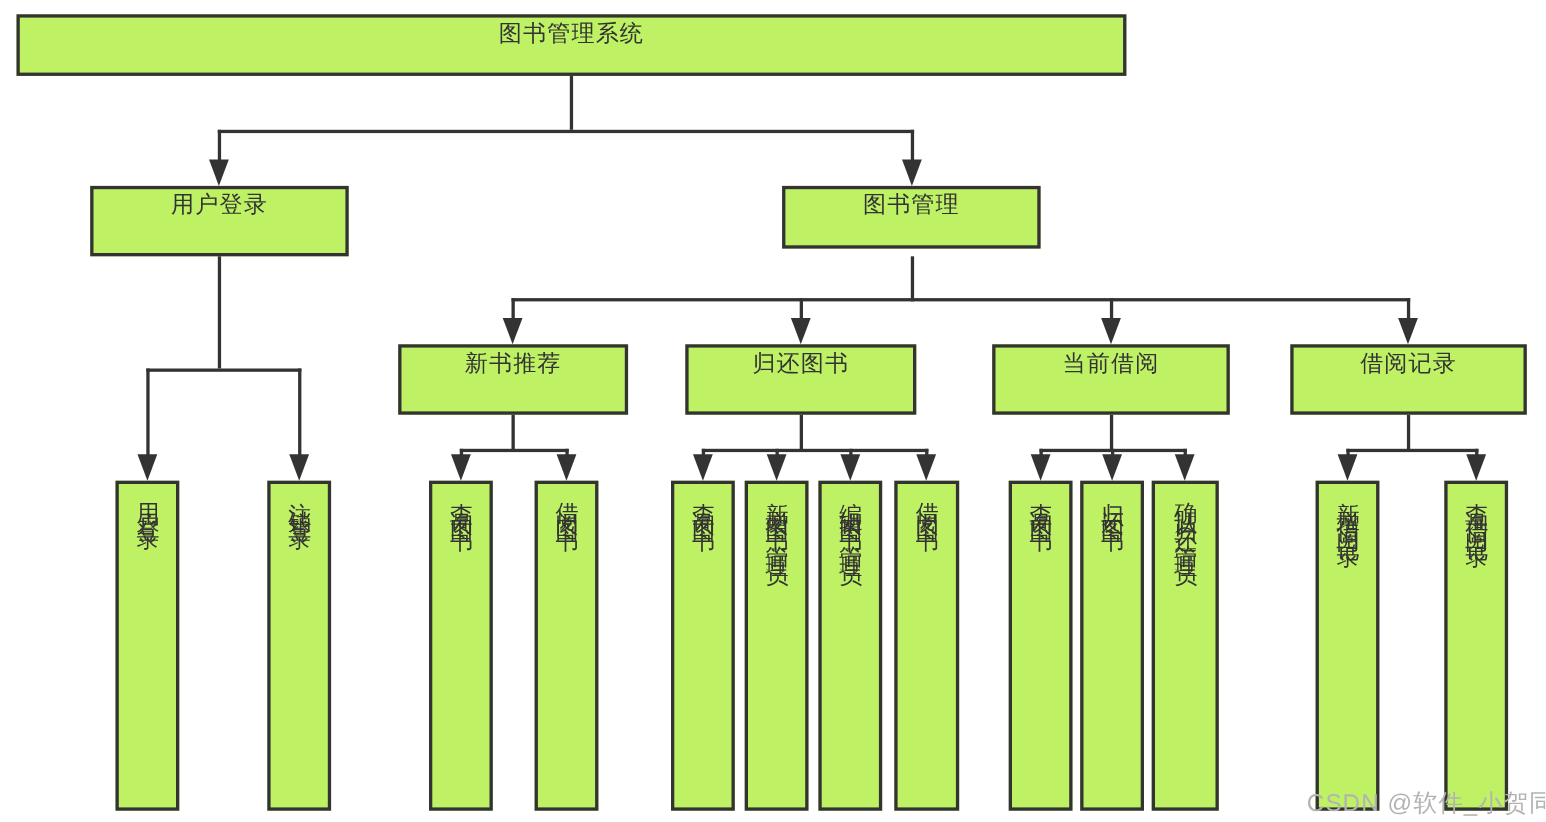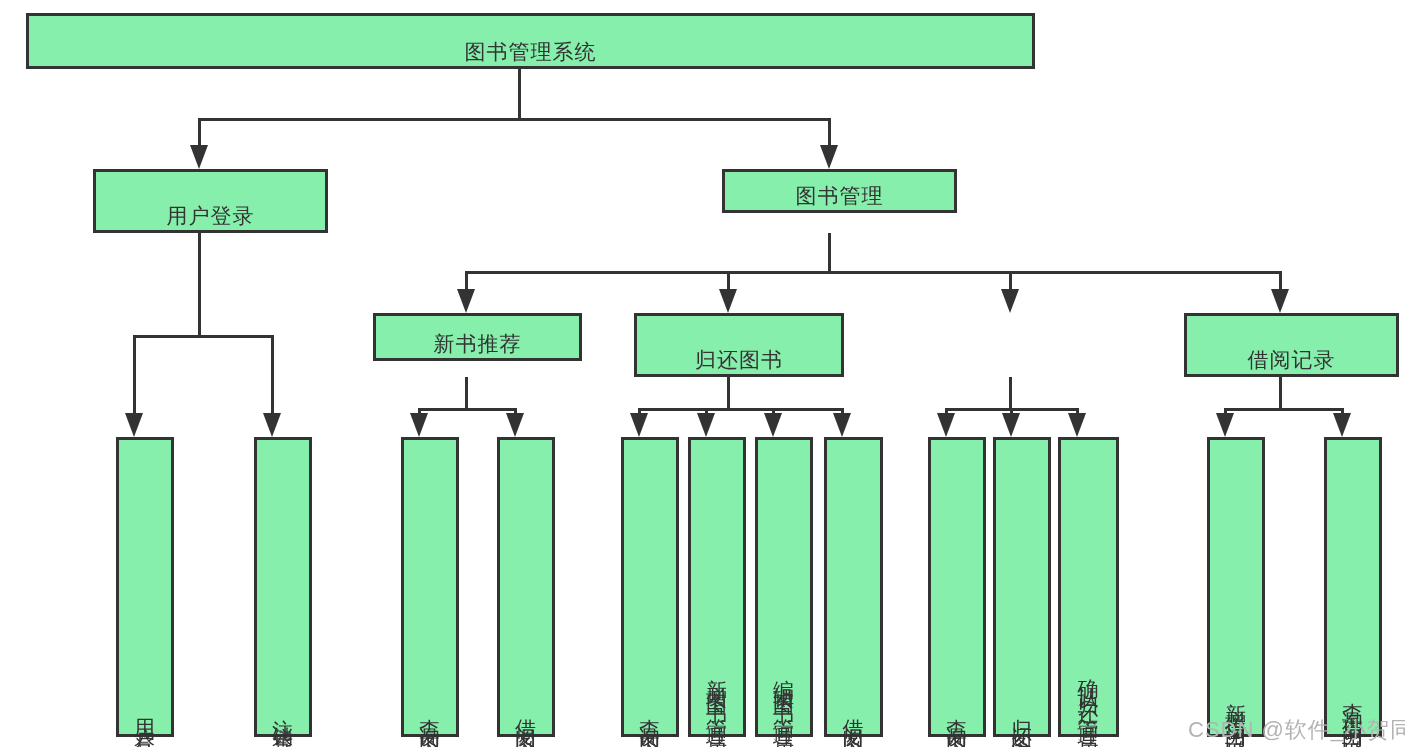--- a/index.html
+++ b/index.html
@@ -1,23 +1,23 @@
 <!DOCTYPE html>
 <html><head>
 <meta charset="utf-8">
 <style>
   html,body{margin:0;padding:0;background:#ffffff;}
   #canvas{
     position:relative;width:1405px;height:747px;background:#ffffff;
     font-family:"Liberation Sans", sans-serif;color:#333333;overflow:hidden;
   }
   .box{
-    position:absolute;background:#86efac;border:3px solid #333333;box-sizing:border-box;
-    display:flex;align-items:flex-end;justify-content:center;
-    font-size:21px;color:#333333;letter-spacing:1px;margin-left:11px;
+    position:absolute;background:#bef264;border:3px solid #333333;box-sizing:border-box;
+    display:flex;align-items:flex-start;justify-content:center;
+    font-size:21px;color:#333333;letter-spacing:1px;
   }
   .leaf .label{
     writing-mode:vertical-rl;text-orientation:mixed;
     letter-spacing:8px;line-height:1;font-size:21px;
   }
   .h-line{position:absolute;height:3px;background:#333333;}
   .v-line{position:absolute;width:3px;background:#333333;}
   .arrow-down{
     position:absolute;width:0;height:0;
     border-left:9px solid transparent;border-right:9px solid transparent;
@@ -33,29 +33,32 @@
 
 <div id="canvas">
 
   <div class="box" style="left:15px;top:13px;width:1009px;height:56px;">
     <span class="label">图书管理系统</span>
   </div>
 
   <div class="box" style="left:82px;top:169px;width:235px;height:64px;">
     <span class="label">用户登录</span>
   </div>
-  <div class="box" style="left:711px;top:169px;width:235px;height:44px;">
+  <div class="box" style="left:711px;top:169px;width:235px;height:57px;">
     <span class="label">图书管理</span>
   </div>
 
-  <div class="box" style="left:362px;top:313px;width:209px;height:48px;">
+  <div class="box" style="left:362px;top:313px;width:209px;height:64px;">
     <span class="label">新书推荐</span>
   </div>
   <div class="box" style="left:623px;top:313px;width:210px;height:64px;">
     <span class="label">归还图书</span>
+  </div>
+  <div class="box" style="left:902px;top:313px;width:216px;height:64px;">
+    <span class="label">当前借阅</span>
   </div>
   <div class="box" style="left:1173px;top:313px;width:215px;height:64px;">
     <span class="label">借阅记录</span>
   </div>
 
   <div class="box leaf" style="left:105px;top:437px;width:58px;height:300px;">
     <span class="label">用户登录</span>
   </div>
   <div class="box leaf" style="left:243px;top:437px;width:58px;height:300px;">
     <span class="label">注销登录</span>

